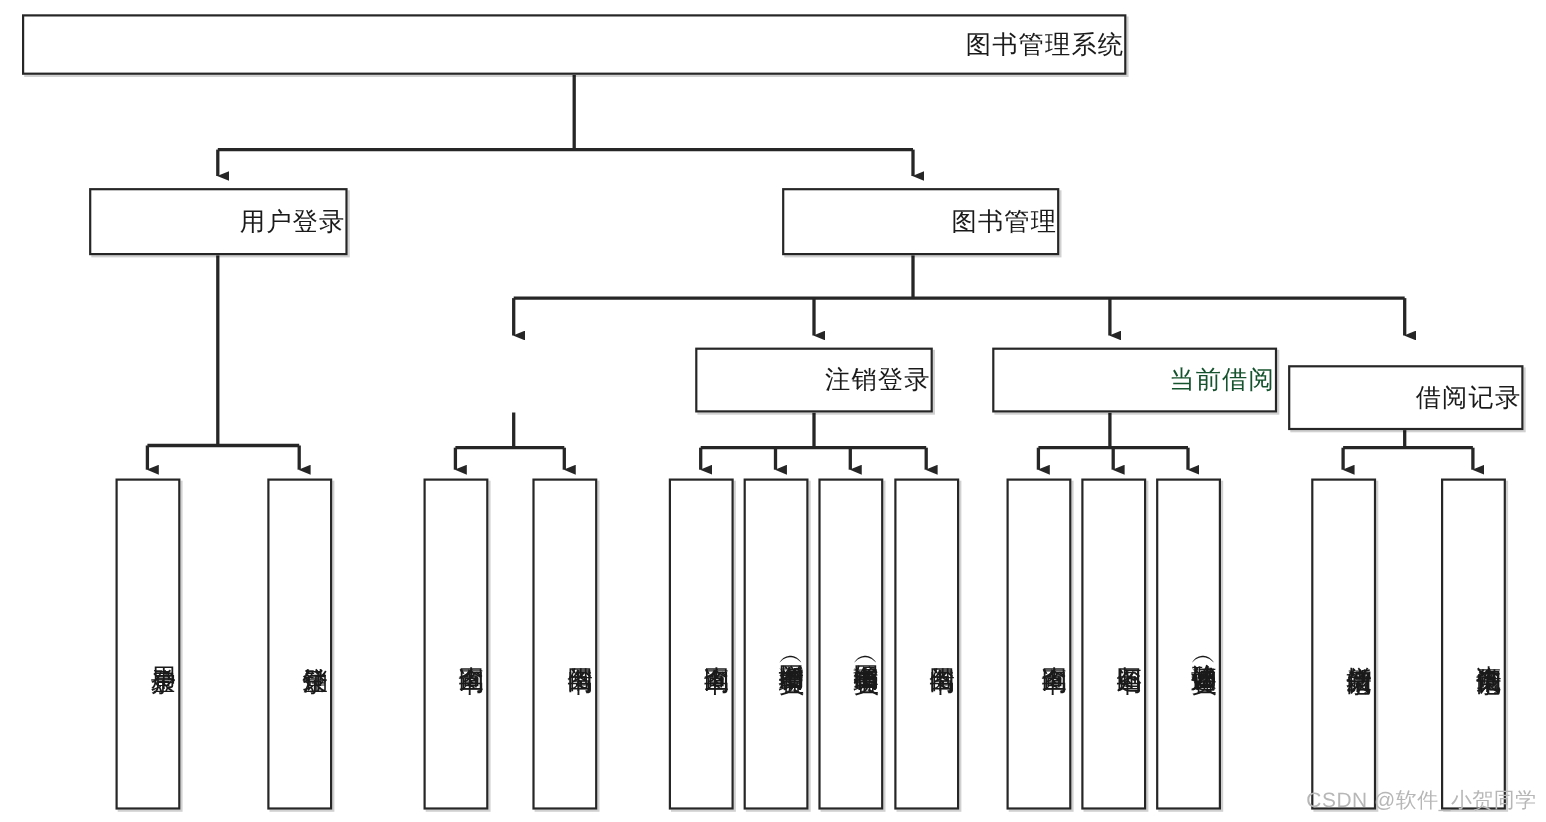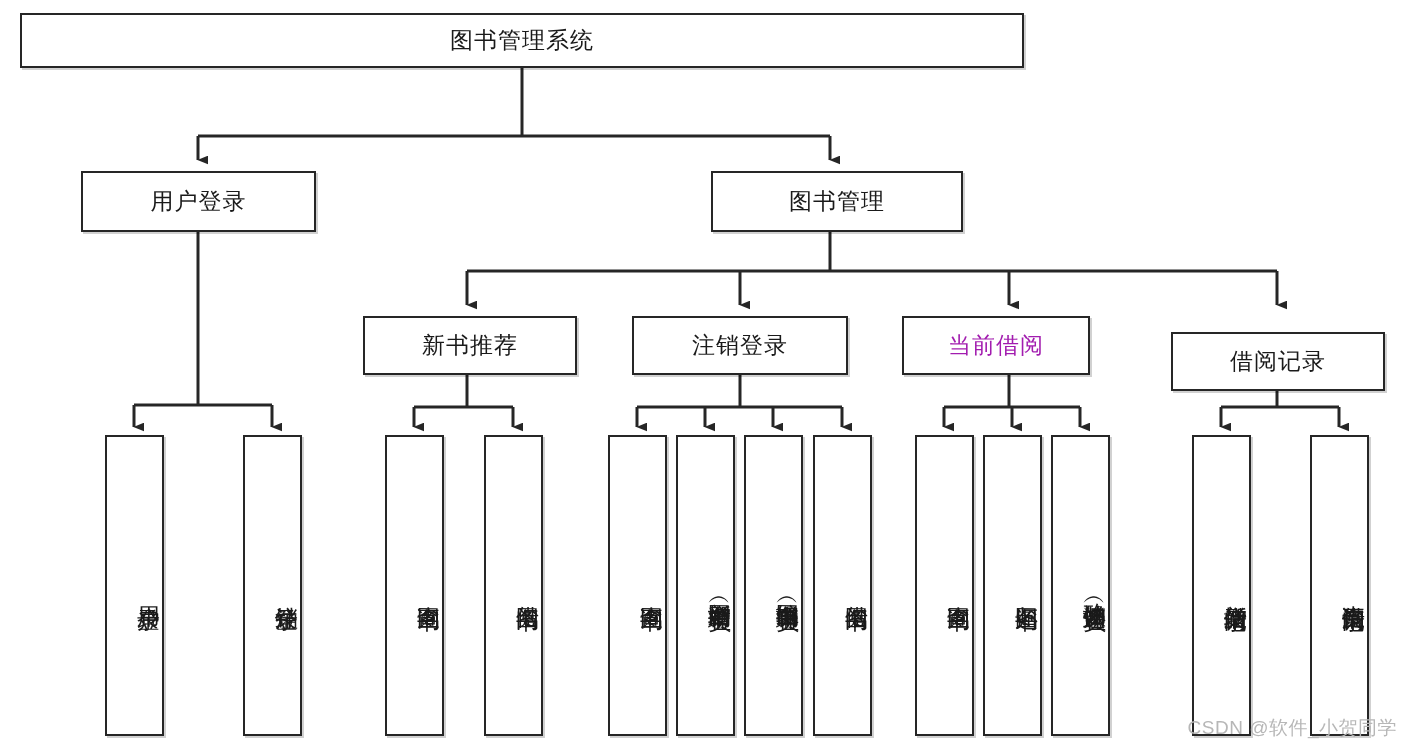--- a/index.html
+++ b/index.html
@@ -26,21 +26,21 @@
     pointer-events: none;
   }
   .node {
     position: absolute;
     box-sizing: border-box;
     background: #ffffff;
     border: 2px solid #262626;
     box-shadow: 2px 2px 0 rgba(0,0,0,0.18);
     display: flex;
     align-items: center;
-    justify-content: center;
+    justify-content: flex-end;
     color: #1a1a1a;
     line-height: 1.16;
   }
   .node.horiz {
     font-size: 23px;
     letter-spacing: 1px;
     text-align: center;
   }
   .node.vert {
     font-size: 23px;
@@ -127,27 +127,24 @@
     <span>图书管理系统</span>
   </div>
 
   <div class="node horiz" style="left: 81px; top: 171px; width: 235px; height: 61px; border-color: rgb(38, 38, 38); background: rgb(255, 255, 255); color: rgb(26, 26, 26);">
     <span>用户登录</span>
   </div>
   <div class="node horiz" style="left: 711px; top: 171px; width: 252px; height: 61px; border-color: rgb(38, 38, 38); background: rgb(255, 255, 255); color: rgb(26, 26, 26);">
     <span>图书管理</span>
   </div>
 
-  <div class="node horiz" style="left: 363px; top: 316px; width: 214px; height: 59px; border-color: rgb(38, 38, 38); background: rgb(255, 255, 255); color: rgb(26, 26, 26);">
-    <span>新书推荐</span>
-  </div>
   <div class="node horiz" style="left: 632px; top: 316px; width: 216px; height: 59px; border-color: rgb(38, 38, 38); background: rgb(255, 255, 255); color: rgb(26, 26, 26);">
     <span>注销登录</span>
   </div>
-  <div class="node horiz" style="left: 902px; top: 316px; width: 188px; height: 59px; border-color: rgb(38, 38, 38); background: rgb(255, 255, 255); color: #a21caf;">
+  <div class="node horiz" style="left: 902px; top: 316px; width: 259px; height: 59px; border-color: rgb(38, 38, 38); background: rgb(255, 255, 255); color: #14532d;">
     <span>当前借阅</span>
   </div>
   <div class="node horiz" style="left: 1171px; top: 316px; width: 214px; height: 59px; border-color: rgb(38, 38, 38); background: rgb(255, 255, 255); color: rgb(26, 26, 26); margin-top: 16px;">
     <span>借阅记录</span>
   </div>
 
   <div class="node vert" style="left: 105px; top: 435px; width: 59px; height: 301px; border-color: rgb(38, 38, 38); background: rgb(255, 255, 255); color: rgb(26, 26, 26);">
     <span class="vtext">用户登录</span>
   </div>
   <div class="node vert" style="left: 243px; top: 435px; width: 59px; height: 301px; border-color: rgb(38, 38, 38); background: rgb(255, 255, 255); color: rgb(26, 26, 26);">

